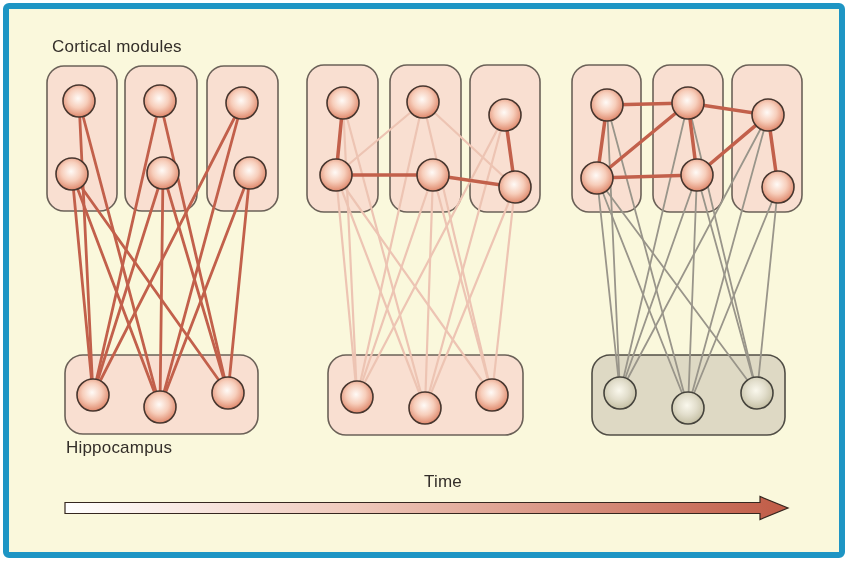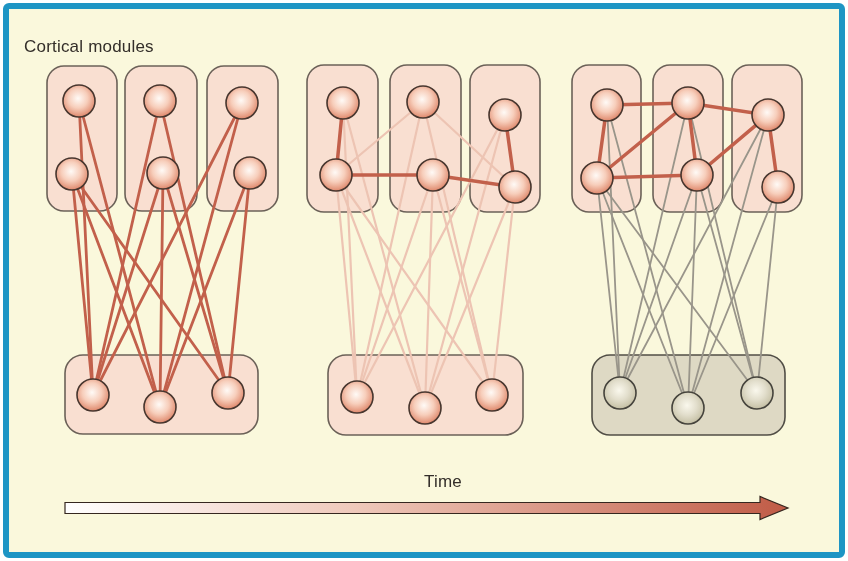--- a/index.html
+++ b/index.html
@@ -9,21 +9,21 @@
   }
   .inner{
     position:absolute;left:3px;top:3px;right:3px;bottom:3px;
     border:6px solid #1E95C4;border-radius:6px;background:#FAF8DC;
   }
   svg.canvas{position:absolute;left:0;top:0;width:848px;height:561px;z-index:2;}
   .lbl{
     position:absolute;z-index:3;color:#332E29;font-size:17px;line-height:20px;
     letter-spacing:0.2px;white-space:nowrap;
   }
-  .lbl-cortical{left:24px;top:37px;}
+  .lbl-cortical{left:52px;top:37px;}
   .lbl-hippo{left:66px;top:438px;}
   .lbl-time{left:424px;top:472px;}
 </style>
 </head>
 <body>
 
 <div class="frame">
   <div class="inner"></div>
   <svg class="canvas" viewBox="0 0 848 561">
       <defs>
@@ -142,14 +142,15 @@
         <circle cx="697" cy="175" r="16" fill="url(#rgNeuron)" stroke="#47362E" stroke-width="1.6"></circle>
         <circle cx="768" cy="115" r="16" fill="url(#rgNeuron)" stroke="#47362E" stroke-width="1.6"></circle>
         <circle cx="778" cy="187" r="16" fill="url(#rgNeuron)" stroke="#47362E" stroke-width="1.6"></circle>
         <circle cx="620" cy="393" r="16" fill="url(#rgNeuronGray)" stroke="#45433C" stroke-width="1.6"></circle>
         <circle cx="688" cy="408" r="16" fill="url(#rgNeuronGray)" stroke="#45433C" stroke-width="1.6"></circle>
         <circle cx="757" cy="393" r="16" fill="url(#rgNeuronGray)" stroke="#45433C" stroke-width="1.6"></circle>
       </g>
       <path d="M65,502.5 L760,502.5 L760,496.5 L788,508 L760,519.5 L760,513.5 L65,513.5 Z" fill="url(#lgArrow)" stroke="#35271F" stroke-width="1.2" stroke-linejoin="miter"></path>
     </svg>
   <div class="lbl lbl-cortical">Cortical modules</div>
+  <div class="lbl lbl-hippo">Hippocampus</div>
   <div class="lbl lbl-time">Time</div>
 </div>
 
 </body></html>

